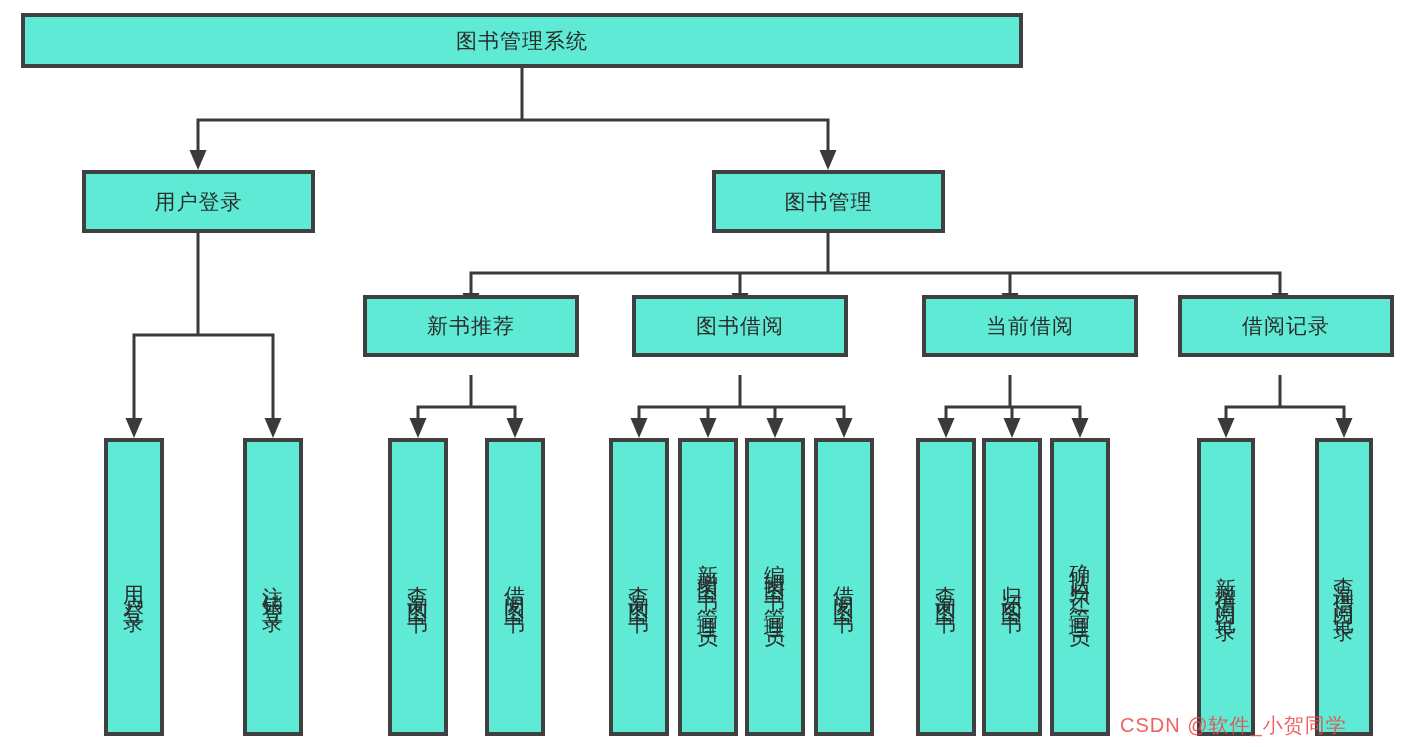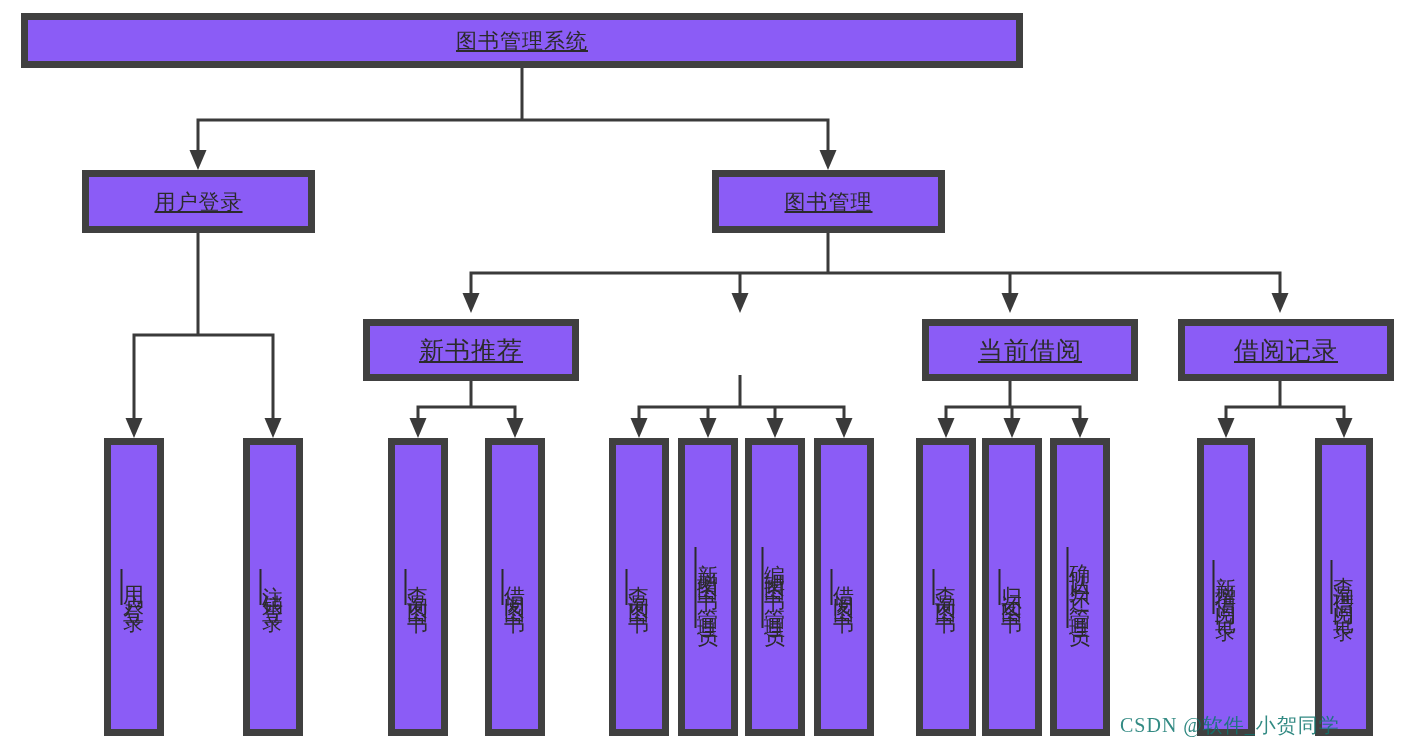--- a/index.html
+++ b/index.html
@@ -15,36 +15,35 @@
   }
 
   .connectors {
     position: absolute;
     left: 0;
     top: 0;
   }
 
   .node {
     position: absolute;
-    background: #8b5cf6;
-    border: 7px solid #404040;
+    background: #5eead4;
+    border: 4px solid #404040;
     display: flex;
     align-items: center;
     justify-content: center;
     color: #2b2b2b;
-    text-decoration: underline;
   }
 
   .root { left: 21px; top: 13px; width: 1002px; height: 55px; font-size: 21px; }
 
   .n2 { top: 170px; width: 233px; height: 63px; font-size: 21px; }
   .n2.login { left: 82px; }
   .n2.mgmt  { left: 712px; }
 
-  .n3 { top: 319px; width: 216px; height: 62px; font-size: 25px; }
+  .n3 { top: 295px; width: 216px; height: 62px; font-size: 21px; }
   .n3.g1 { left: 363px; }
   .n3.g2 { left: 632px; }
   .n3.g3 { left: 902px; margin-left: 20px; }
   .n3.g4 { left: 1172px; margin-left: 6px; }
 
   .leaf { top: 438px; width: 60px; height: 298px; font-size: 21px; }
   .leaf.narrow { width: 58px; }
 
   .hlabel { letter-spacing: 1px; white-space: nowrap; }
 
@@ -62,25 +61,24 @@
   .l07 { left: 745px; }  .l08 { left: 814px; }
   .l09 { left: 916px; }  .l10 { left: 982px; }
   .l11 { left: 1050px; }
   .l12 { left: 1197px; } .l13 { left: 1315px; }
 
   .watermark {
     position: absolute;
     left: 1120px;
     top: 712px;
     font-size: 20px;
-    color: #0f766e;
+    color: #ef4444;
     opacity: 0.85;
     letter-spacing: 1px;
     white-space: nowrap;
-    font-family: Liberation Serif, serif;
   }
 </style>
 </head>
 <body>
 
 <div class="canvas">
 
   <svg class="connectors" width="1405" height="747" viewBox="0 0 1405 747">
     <path fill="none" stroke="#3a3a3a" stroke-width="3" d="M522 68 V120
              M196.5 120 H829.5
@@ -145,20 +143,23 @@
   <div class="node n2 login">
     <span class="hlabel">用户登录</span>
   </div>
   <div class="node n2 mgmt">
     <span class="hlabel">图书管理</span>
   </div>
 
   <div class="node n3 g1">
     <span class="hlabel">新书推荐</span>
   </div>
+  <div class="node n3 g2">
+    <span class="hlabel">图书借阅</span>
+  </div>
   <div class="node n3 g3">
     <span class="hlabel">当前借阅</span>
   </div>
   <div class="node n3 g4">
     <span class="hlabel">借阅记录</span>
   </div>
 
   <div class="node leaf l01">
     <span class="vlabel">用户登录</span>
   </div>

